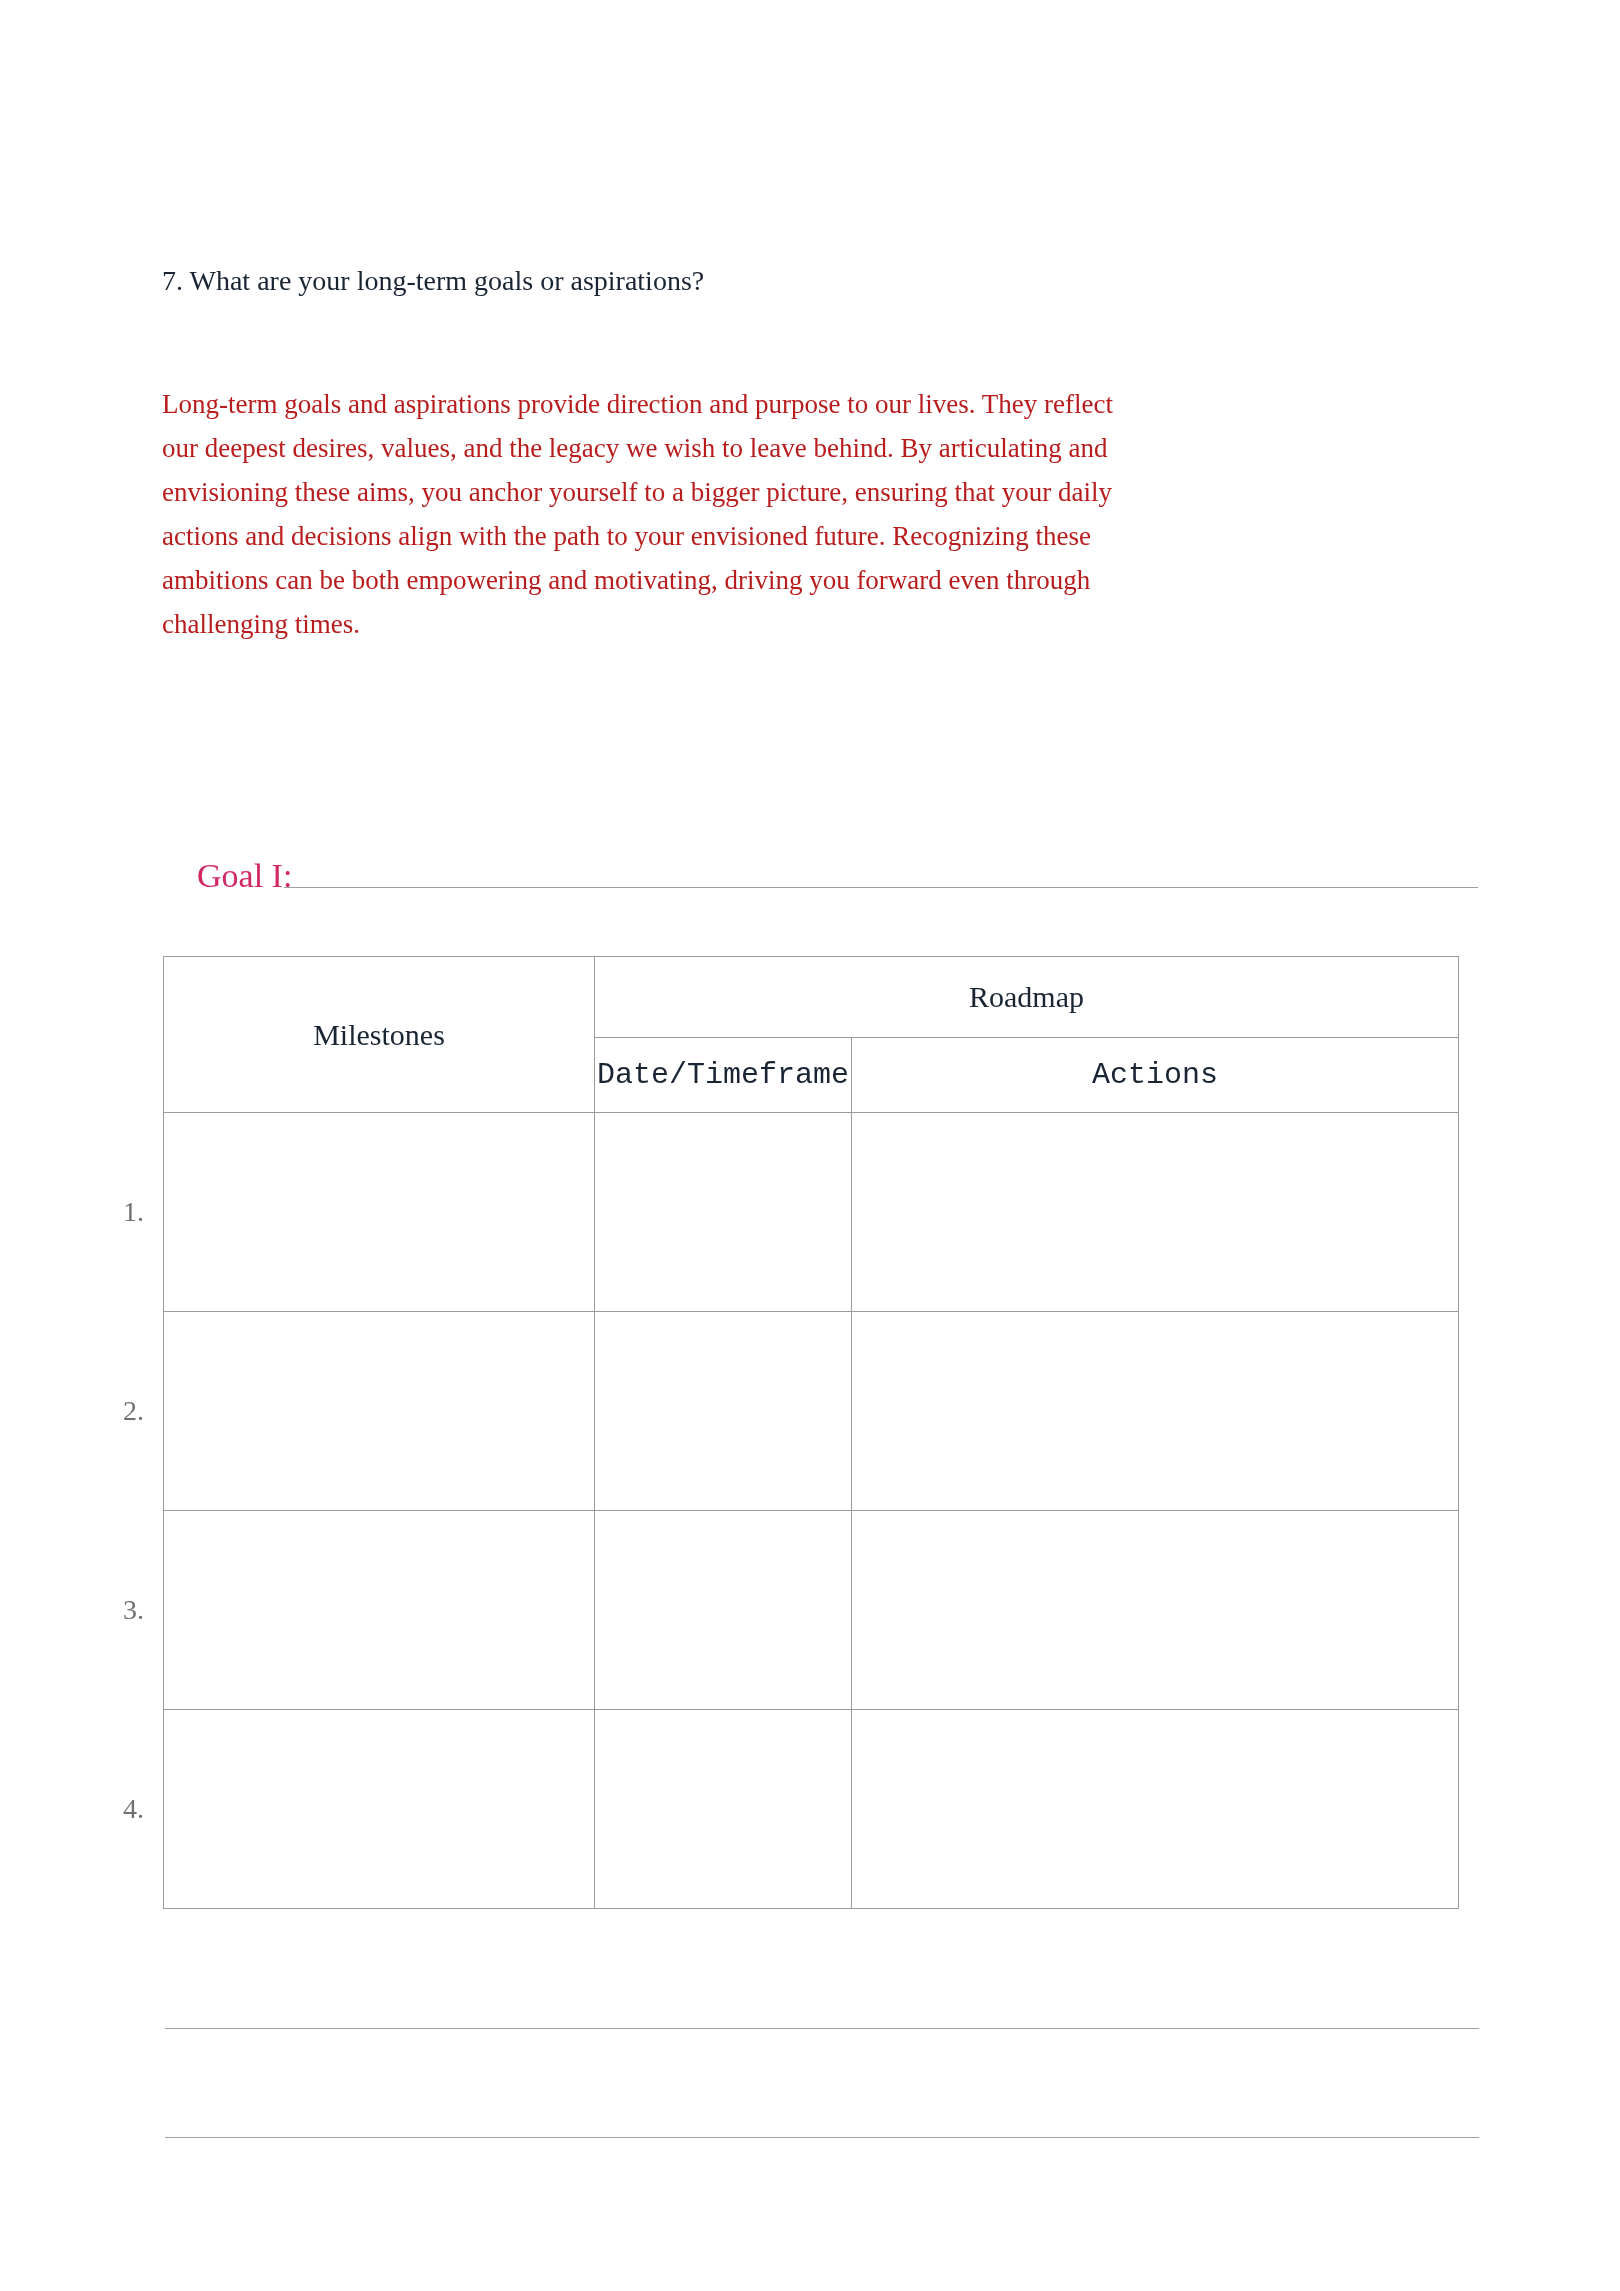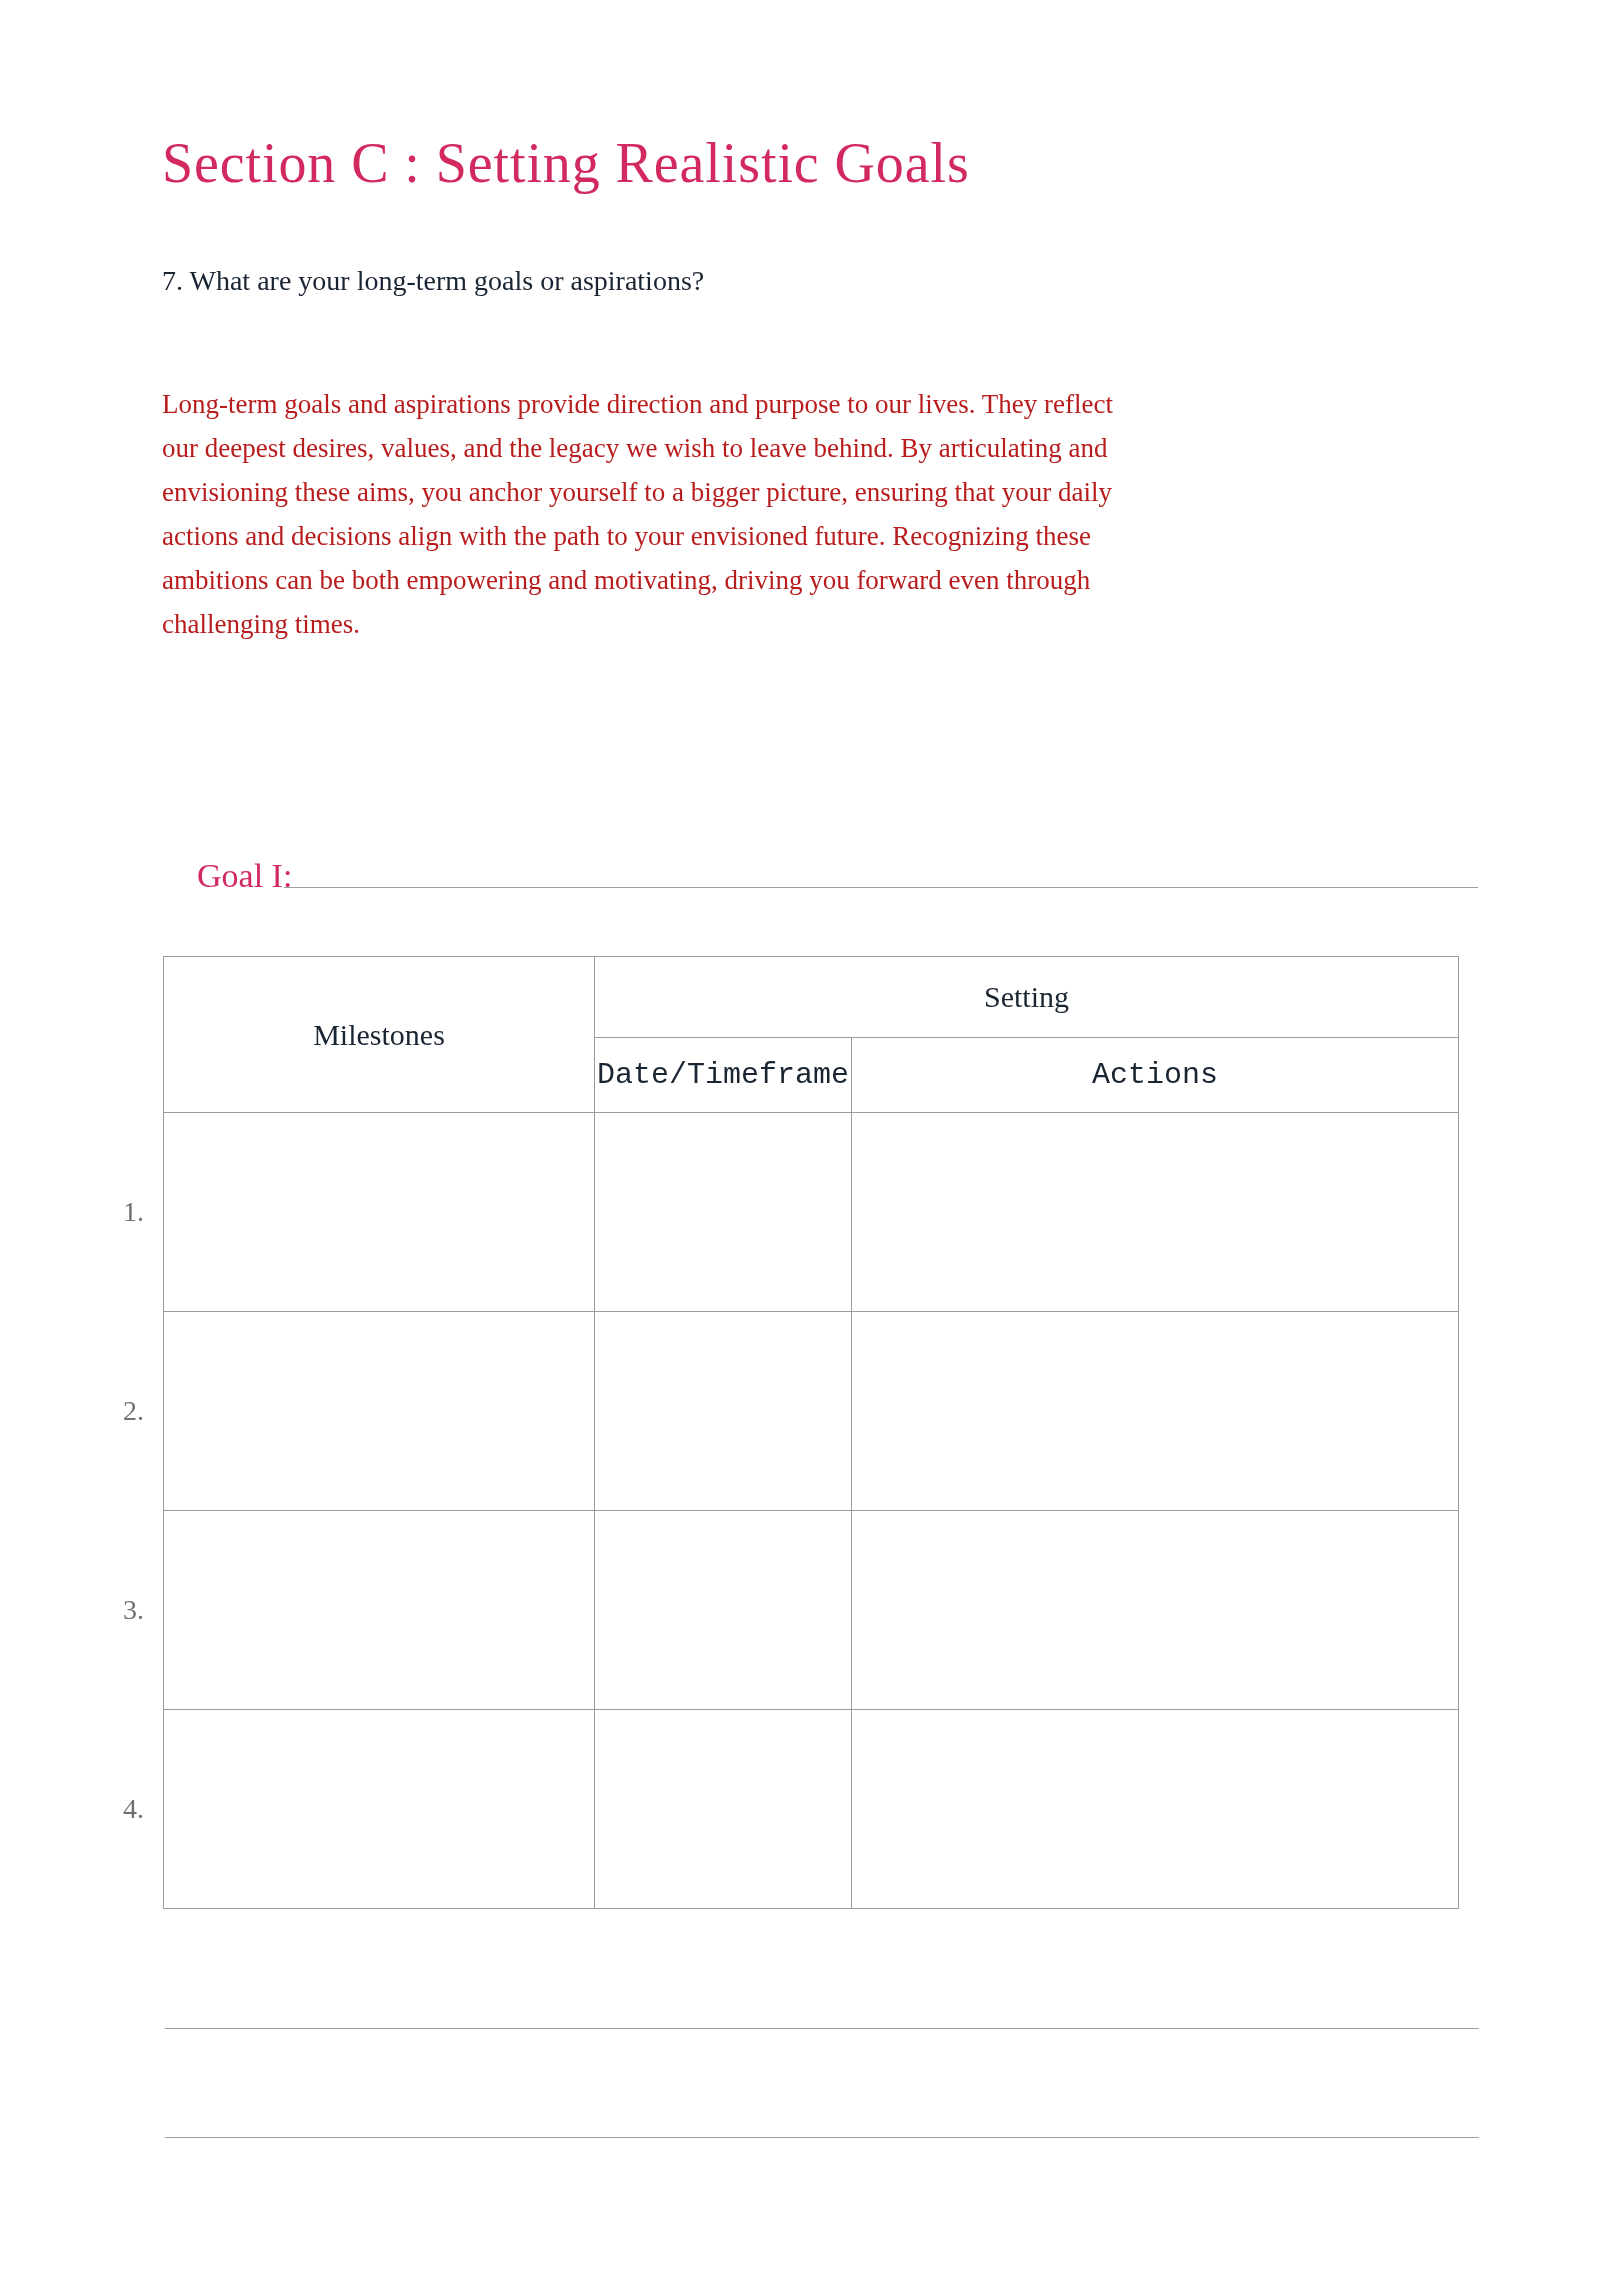--- a/index.html
+++ b/index.html
@@ -131,21 +131,20 @@
     border-top: 1.8px solid #9e9e9e;
   }
   .writing-line-1 { top: 2028px; }
   .writing-line-2 { top: 2137px; }
 </style>
 </head>
 <body>
 
 <div class="page">
 
-  <h1 class="section-title">Section C : Setting Realistic Goals</h1>
 
   <h2 class="question-heading">7. What are your long-term goals or aspirations?</h2>
 
   <p class="intro-paragraph">Long-term goals and aspirations provide direction and purpose to our lives. They reflect
 our deepest desires, values, and the legacy we wish to leave behind. By articulating and
 envisioning these aims, you anchor yourself to a bigger picture, ensuring that your daily
 actions and decisions align with the path to your envisioned future. Recognizing these
 ambitions can be both empowering and motivating, driving you forward even through
 challenging times.</p>
 
@@ -163,21 +162,21 @@
 
     <table class="roadmap-table">
       <colgroup>
         <col style="width:431px">
         <col style="width:257px">
         <col style="width:607px">
       </colgroup>
       <thead>
         <tr class="row-header-top">
           <th rowspan="2">Milestones</th>
-          <th colspan="2">Setting</th>
+          <th colspan="2">Roadmap</th>
         </tr>
         <tr class="row-header-sub">
           <th>Date/Timeframe</th>
           <th>Actions</th>
         </tr>
       </thead>
       <tbody>
         <tr class="row-body">
           <td></td>
           <td></td>

